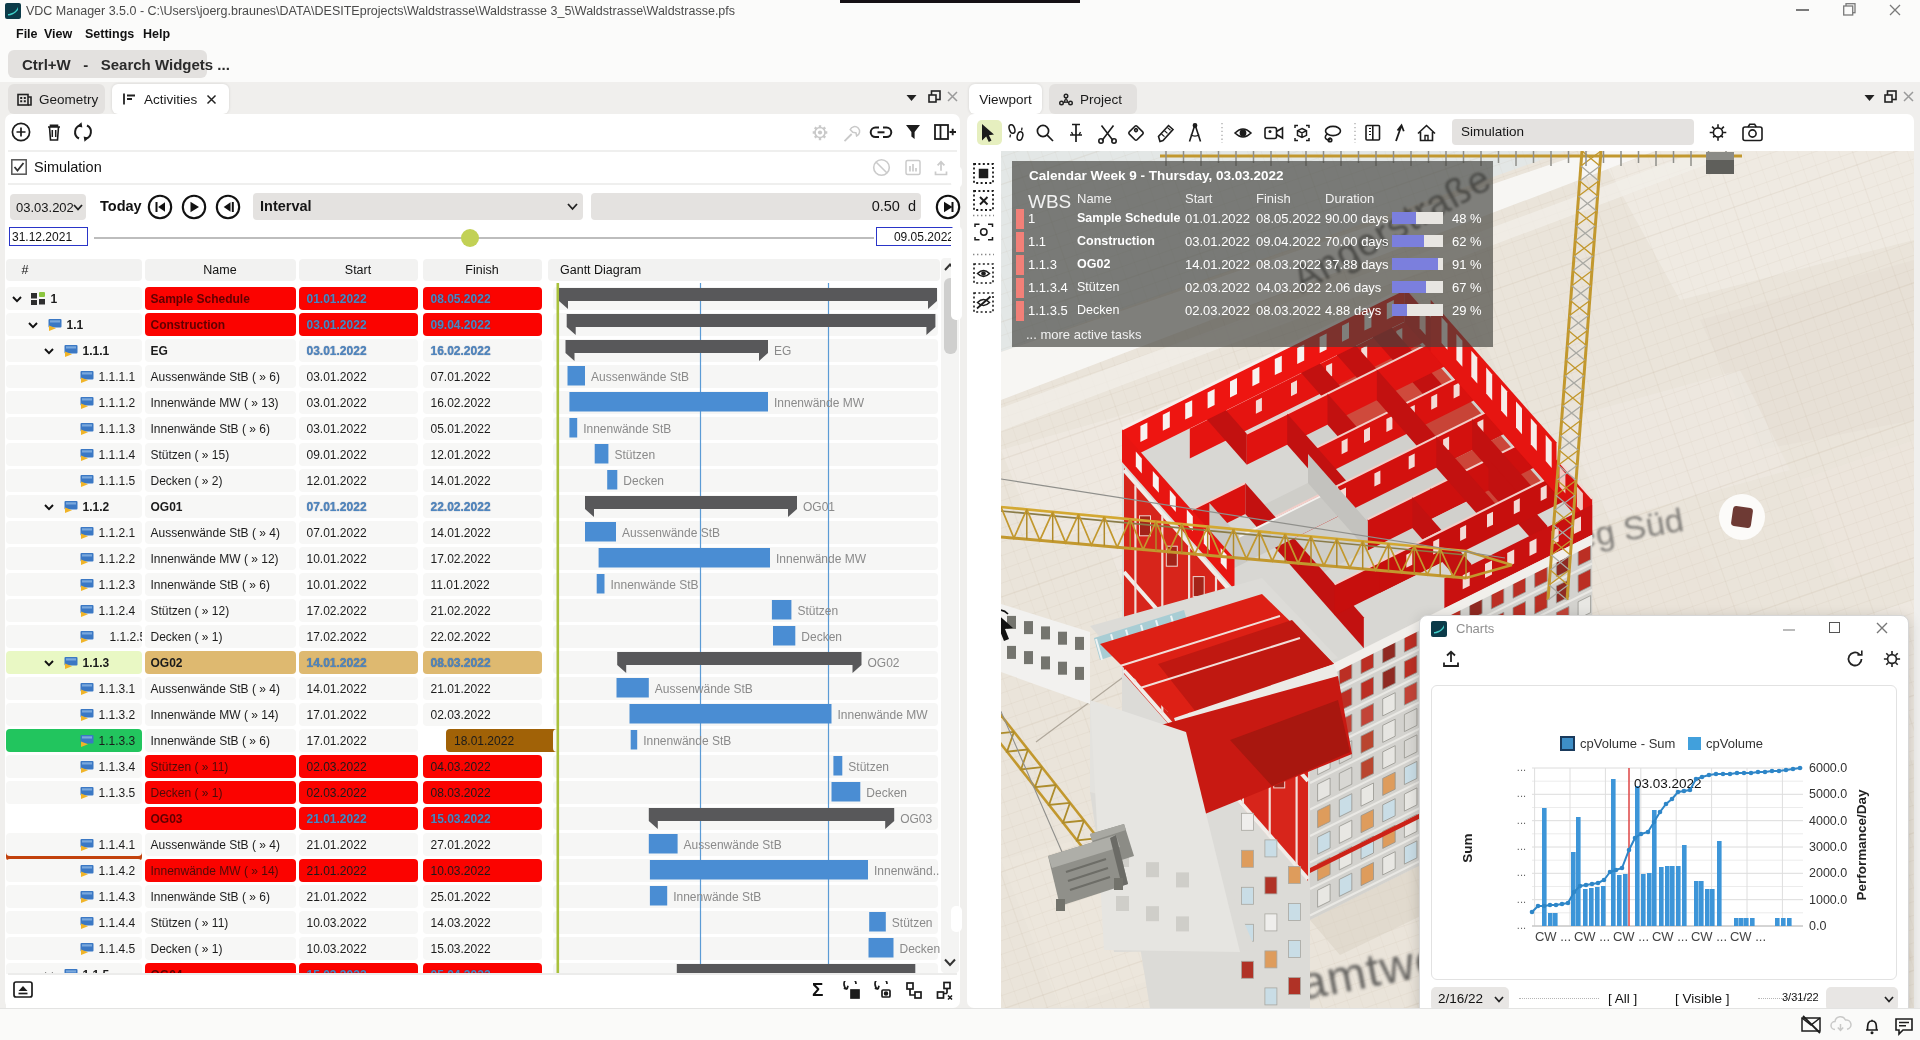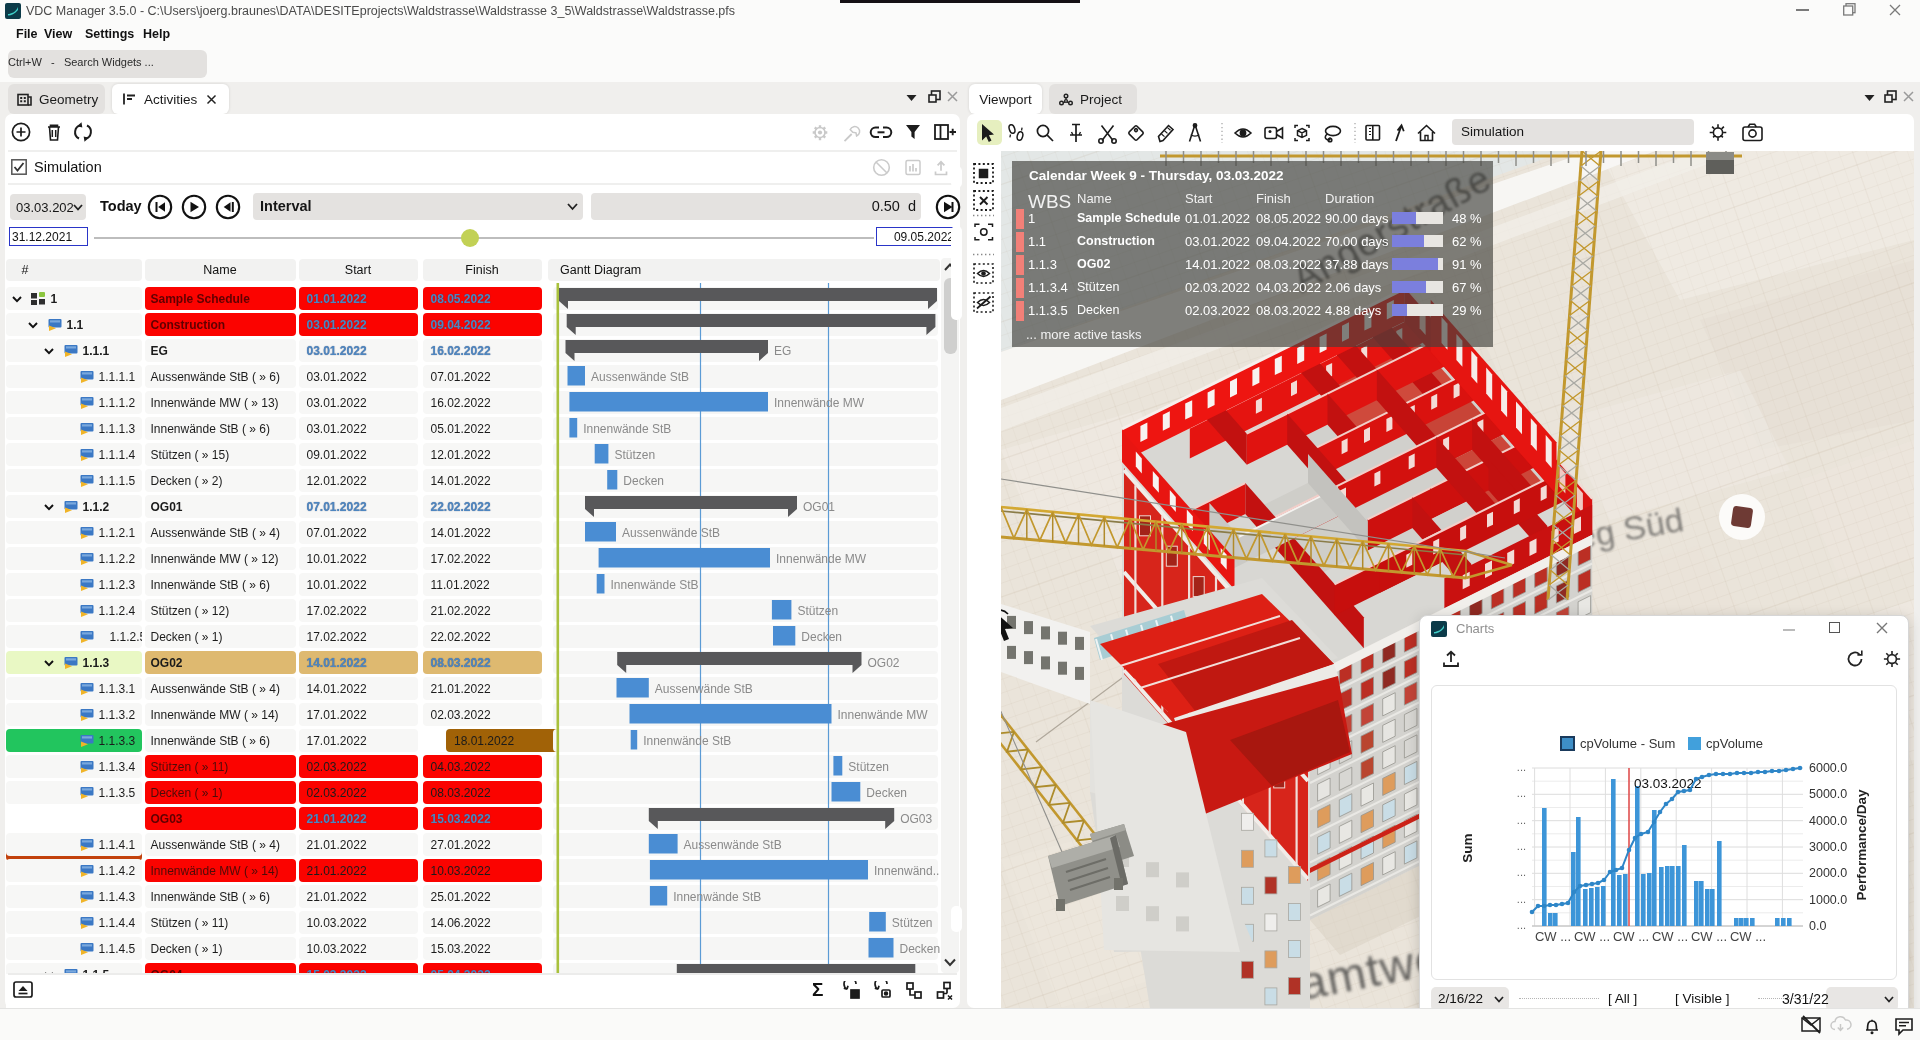--- a/index.html
+++ b/index.html
@@ -29,21 +29,21 @@
   </svg>
 
 <div class="abs" style="left:0;top:22px;width:1920px;height:24px;background:#fbfbfa;"></div>
 <div class="abs" style="left:16px;top:27px;font-size:12.5px;font-weight:600;color:#111;">File</div>
 <div class="abs" style="left:44px;top:27px;font-size:12.5px;font-weight:600;color:#111;">View</div>
 <div class="abs" style="left:85px;top:27px;font-size:12.5px;font-weight:600;color:#111;">Settings</div>
 <div class="abs" style="left:143px;top:27px;font-size:12.5px;font-weight:600;color:#111;">Help</div>
 
 <div class="abs" style="left:0;top:46px;width:1920px;height:36px;background:#fbfbfa;"></div>
 <div class="abs" style="left:8px;top:50px;width:199px;height:28px;background:#e3e1df;border-radius:6px;"></div>
-<div class="abs" style="left:8px;top:56px;font-size:11px;color:#2b2b2b;">Ctrl+W&nbsp;&nbsp;&nbsp;-&nbsp;&nbsp;&nbsp;Search Widgets ...</div>
+<div class="abs" style="left:22px;top:56px;font-size:15px;color:#2b2b2b;font-weight:bold;">Ctrl+W&nbsp;&nbsp;&nbsp;-&nbsp;&nbsp;&nbsp;Search Widgets ...</div>
 
 <div class="abs" style="left:0;top:82px;width:1920px;height:926px;background:#f0efed;"></div>
 
 <div class="tab" style="left:8px;top:84px;width:97px;background:#e3e1df;">
  <svg style="margin-left:9px" width="15" height="14" viewBox="0 0 15 14">
       <rect x="1" y="2.5" width="10" height="10.5" fill="none" stroke="#222" stroke-width="1.6"></rect>
       <path d="M11 5 h3 v8 h-3" fill="none" stroke="#222" stroke-width="1.6"></path>
       <path d="M3.2 5h2v2h-2zM6.8 5h2v2h-2zM3.2 8.2h2v2h-2zM6.8 8.2h2v2h-2z" fill="#222"></path>
     </svg>
  <span style="margin-left:7px">Geometry</span>
@@ -517,21 +517,21 @@
       <svg width="16" height="13" viewBox="0 0 16 13" style="flex:none">
         <rect x="1.5" y="1" width="13" height="8.5" rx="1" fill="#3b78c4"></rect>
         <rect x="3" y="2.3" width="10" height="2.2" fill="#7aa8dd"></rect>
         <path d="M2 13 L9 10.2 L2 7.5 Z" fill="#f0b428"></path>
       </svg>
     </span>
     <span style="margin-left:4px;font-weight:normal">1.1.4.4</span>
   </div>
 <div class="cell" style="left:144.5px;top:911px;width:151px;background:#f7f7f6;color:#1b1b1b;font-weight:normal;padding-left:6px">Stützen ( » 11)</div>
 <div class="cell " style="left:298.5px;top:911px;width:119px;background:#f7f7f6;padding-left:8px">10.03.2022</div>
-<div class="cell " style="left:422.5px;top:911px;width:119px;background:#f7f7f6;padding-left:8px">14.06.2022</div>
+<div class="cell " style="left:422.5px;top:911px;width:119px;background:#f7f7f6;padding-left:8px">14.03.2022</div>
 <div class="cell" style="left:5.5px;top:937px;width:136px;background:#f7f7f6">
     <span style="margin-left:73px;display:flex;align-items:center">
       <svg width="16" height="13" viewBox="0 0 16 13" style="flex:none">
         <rect x="1.5" y="1" width="13" height="8.5" rx="1" fill="#3b78c4"></rect>
         <rect x="3" y="2.3" width="10" height="2.2" fill="#7aa8dd"></rect>
         <path d="M2 13 L9 10.2 L2 7.5 Z" fill="#f0b428"></path>
       </svg>
     </span>
     <span style="margin-left:4px;font-weight:normal">1.1.4.5</span>
   </div>
@@ -1787,21 +1787,21 @@
 <div class="abs" style="left:1431px;top:987px;width:78px;height:24px;background:#e8e6e4;border-radius:5px;"></div>
 <div class="abs" style="left:1438px;top:991px;font-size:13.5px;color:#111;">2/16/22</div>
 <svg class="abs" style="left:1494px;top:996px" width="10" height="7" viewBox="0 0 10 7">
     <path d="M1 1 L5 5.5 L9 1" fill="none" stroke="#222" stroke-width="1.7"></path>
   </svg>
 <div class="abs" style="left:1519px;top:998px;width:80px;border-top:1.5px dotted #b5b5b5;"></div>
 <div class="abs" style="left:1608px;top:991px;font-size:13.5px;color:#111;">[ All ]</div>
 <div class="abs" style="left:1675px;top:991px;font-size:13.5px;color:#111;">[ Visible ]</div>
 <div class="abs" style="left:1758px;top:998px;width:60px;border-top:1.5px dotted #b5b5b5;"></div>
 <div class="abs" style="left:1826px;top:987px;width:72px;height:24px;background:#e8e6e4;border-radius:5px;"></div>
-<div class="abs" style="left:1782px;top:991px;font-size:14px;color:#111;text-align:right;">3/31/22</div>
+<div class="abs" style="left:1782px;top:991px;font-size:11px;color:#111;text-align:right;">3/31/22</div>
 <svg class="abs" style="left:1884px;top:996px" width="10" height="7" viewBox="0 0 10 7">
     <path d="M1 1 L5 5.5 L9 1" fill="none" stroke="#222" stroke-width="1.7"></path>
   </svg>
 
 <div class="abs" style="left:0;top:1008px;width:1920px;height:32px;background:#fafaf9;border-top:1px solid #e3e3e2;"></div>
 <svg class="abs" style="left:1800px;top:1013px" width="115" height="24" viewBox="0 0 115 24">
 <g stroke="#1c1c1c" fill="none" stroke-width="1.5">
       <rect x="2" y="5" width="18" height="13"></rect>
       <path d="M2 5 L11 12 L20 5"></path>
       <path d="M3 3 L20 20" stroke-width="1.8"></path>

